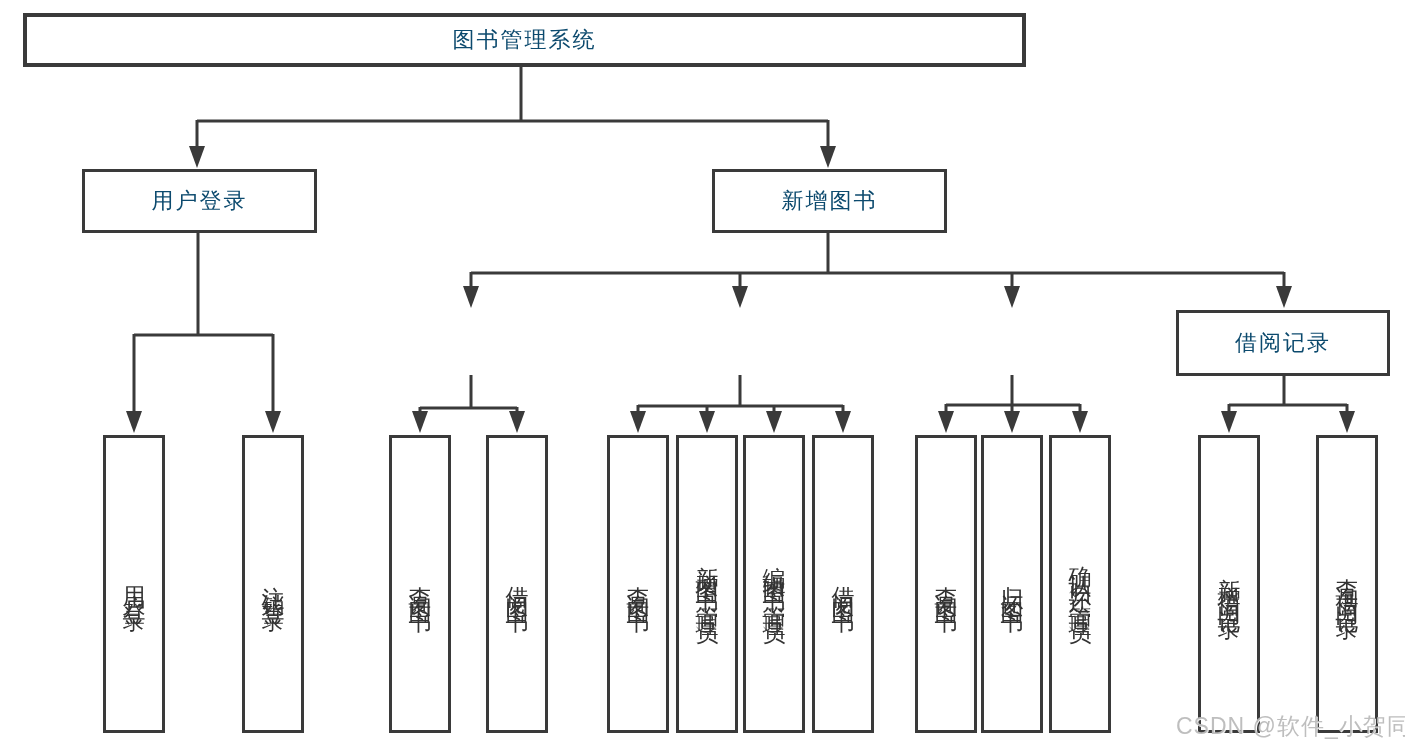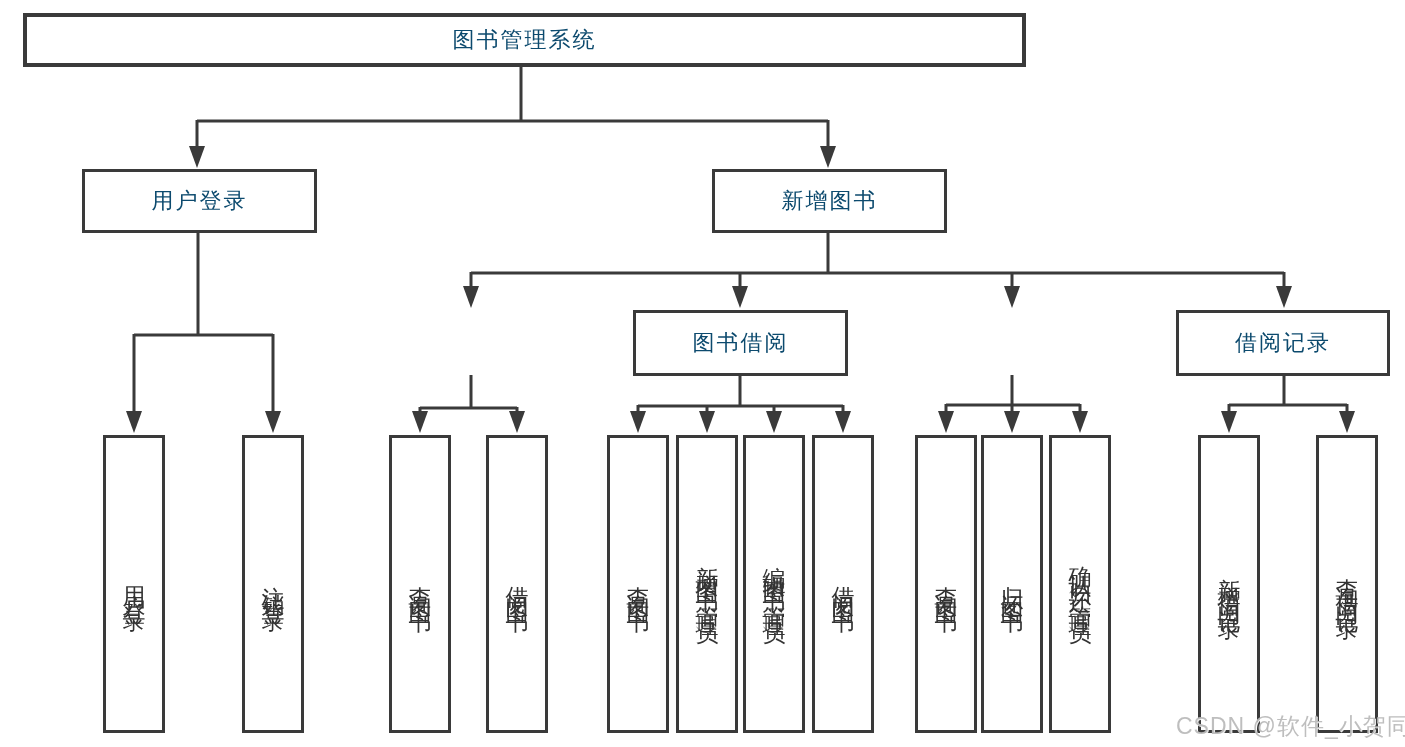--- a/index.html
+++ b/index.html
@@ -124,21 +124,20 @@
       <polygon points="1229,433 1221,411 1237,411"></polygon>
       <polygon points="1347,433 1339,411 1355,411"></polygon>
     </g>
   </svg>
 
   <div class="node root" style="left:23px; top:13px; width:1003px; height:54px;">图书管理系统</div>
 
   <div class="node" style="left:82px; top:169px; width:235px; height:64px;">用户登录</div>
   <div class="node" style="left:712px; top:169px; width:235px; height:64px;">新增图书</div>
 
-  <div class="node" style="left:633px; top:310px; width:215px; height:66px;">图书借阅</div>
   <div class="node" style="left:1176px; top:310px; width:214px; height:66px;">借阅记录</div>
 
   <div class="leaf" style="left:103px;">
     <span>用户登录</span>
   </div>
   <div class="leaf" style="left:242px;">
     <span>注销登录</span>
   </div>
   <div class="leaf" style="left:389px;">
     <span>查询图书</span>

